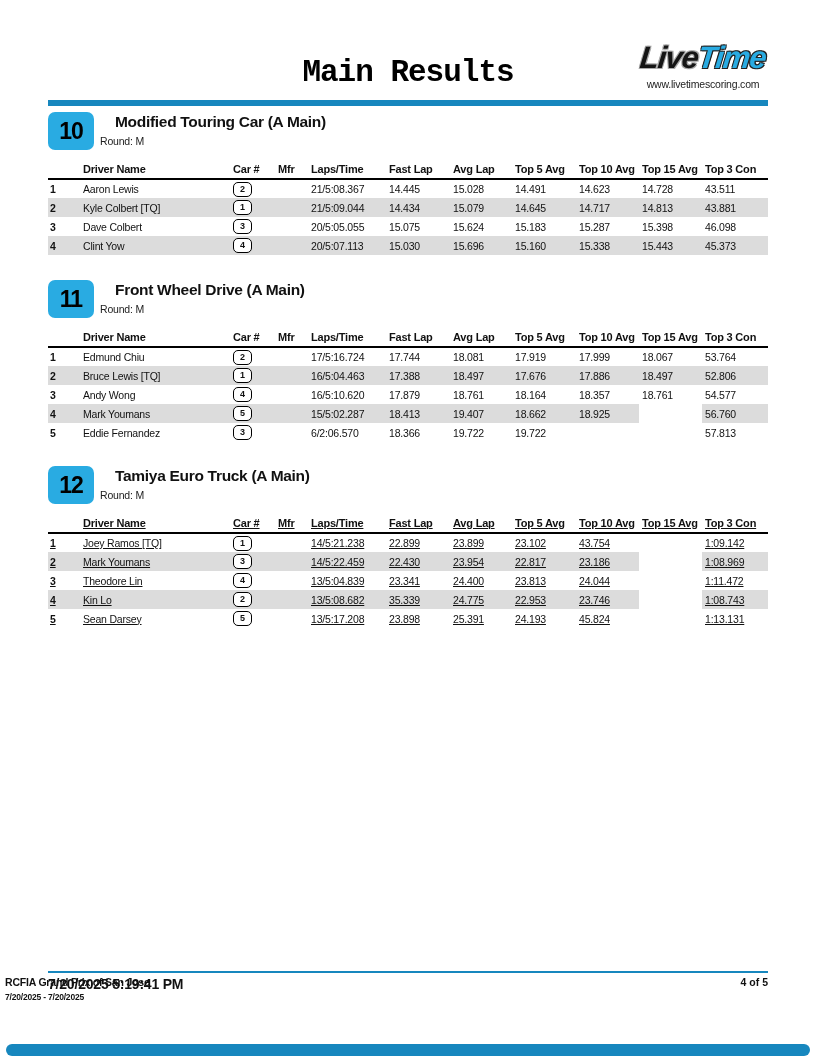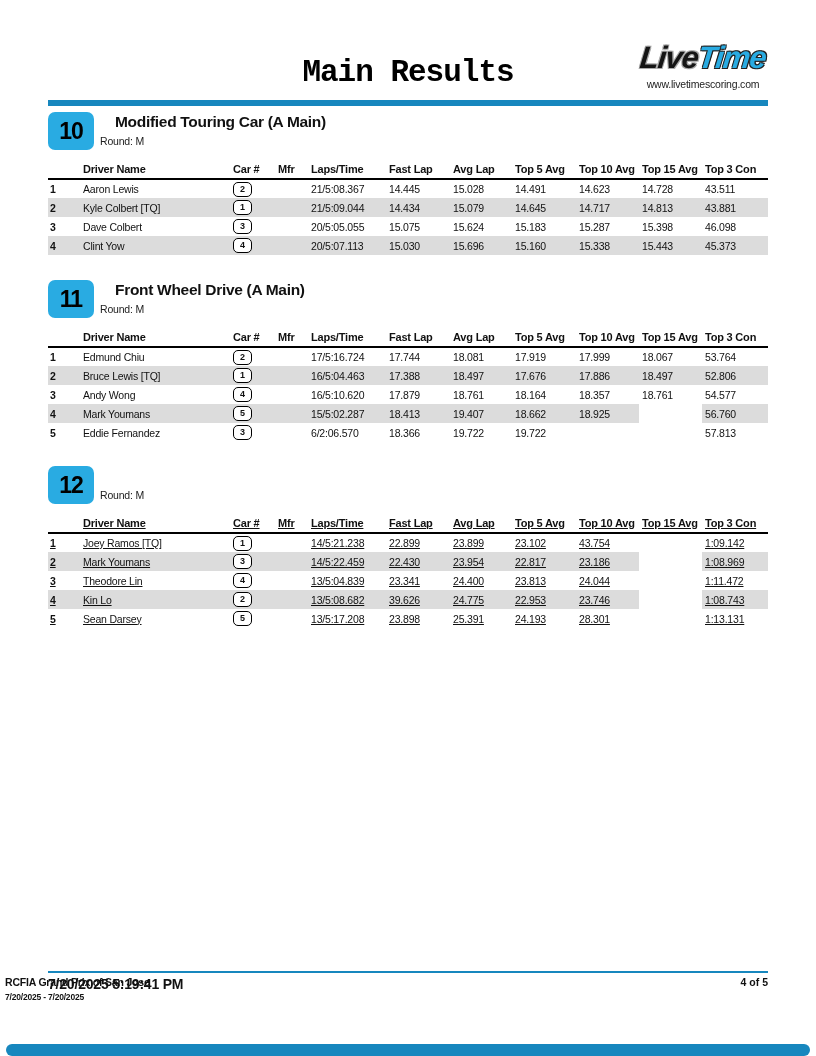--- a/index.html
+++ b/index.html
@@ -258,20 +258,21 @@
             <td class="empty"></td>
             <td>57.813</td>
           </tr>
         </tbody>
     </table>
   </section>
 
   <section class="race-section">
     <div class="sec-head">
       <div class="sec-badge">12</div>
+      <div class="sec-title">Tamiya Euro Truck (A Main)</div>
       <div class="sec-round">Round: M</div>
     </div>
     <table class="results">
       <colgroup>
         <col class="c-rank">
           <col class="c-driver">
           <col class="c-car">
           <col class="c-mfr">
         <col class="c-laps">
           <col class="c-fast">
@@ -335,37 +336,37 @@
             <td>24.044</td>
             <td class="empty"></td>
             <td>1:11.472</td>
           </tr>
           <tr class="alt">
             <td class="rank">4</td>
             <td>Kin Lo</td>
             <td><span class="car-badge">2</span></td>
             <td></td>
             <td>13/5:08.682</td>
-            <td>39.626</td>
+            <td>35.339</td>
             <td>24.775</td>
             <td>22.953</td>
             <td>23.746</td>
             <td class="empty"></td>
             <td>1:08.743</td>
           </tr>
           <tr>
             <td class="rank">5</td>
             <td>Sean Darsey</td>
             <td><span class="car-badge">5</span></td>
             <td></td>
             <td>13/5:17.208</td>
             <td>23.898</td>
             <td>25.391</td>
             <td>24.193</td>
-            <td>28.301</td>
+            <td>45.824</td>
             <td class="empty"></td>
             <td>1:13.131</td>
           </tr>
         </tbody>
     </table>
   </section>
 </div>
 
 <div class="footer-line"></div>
 <div class="footer-left">7/20/2025 5:19:41 PM</div>

